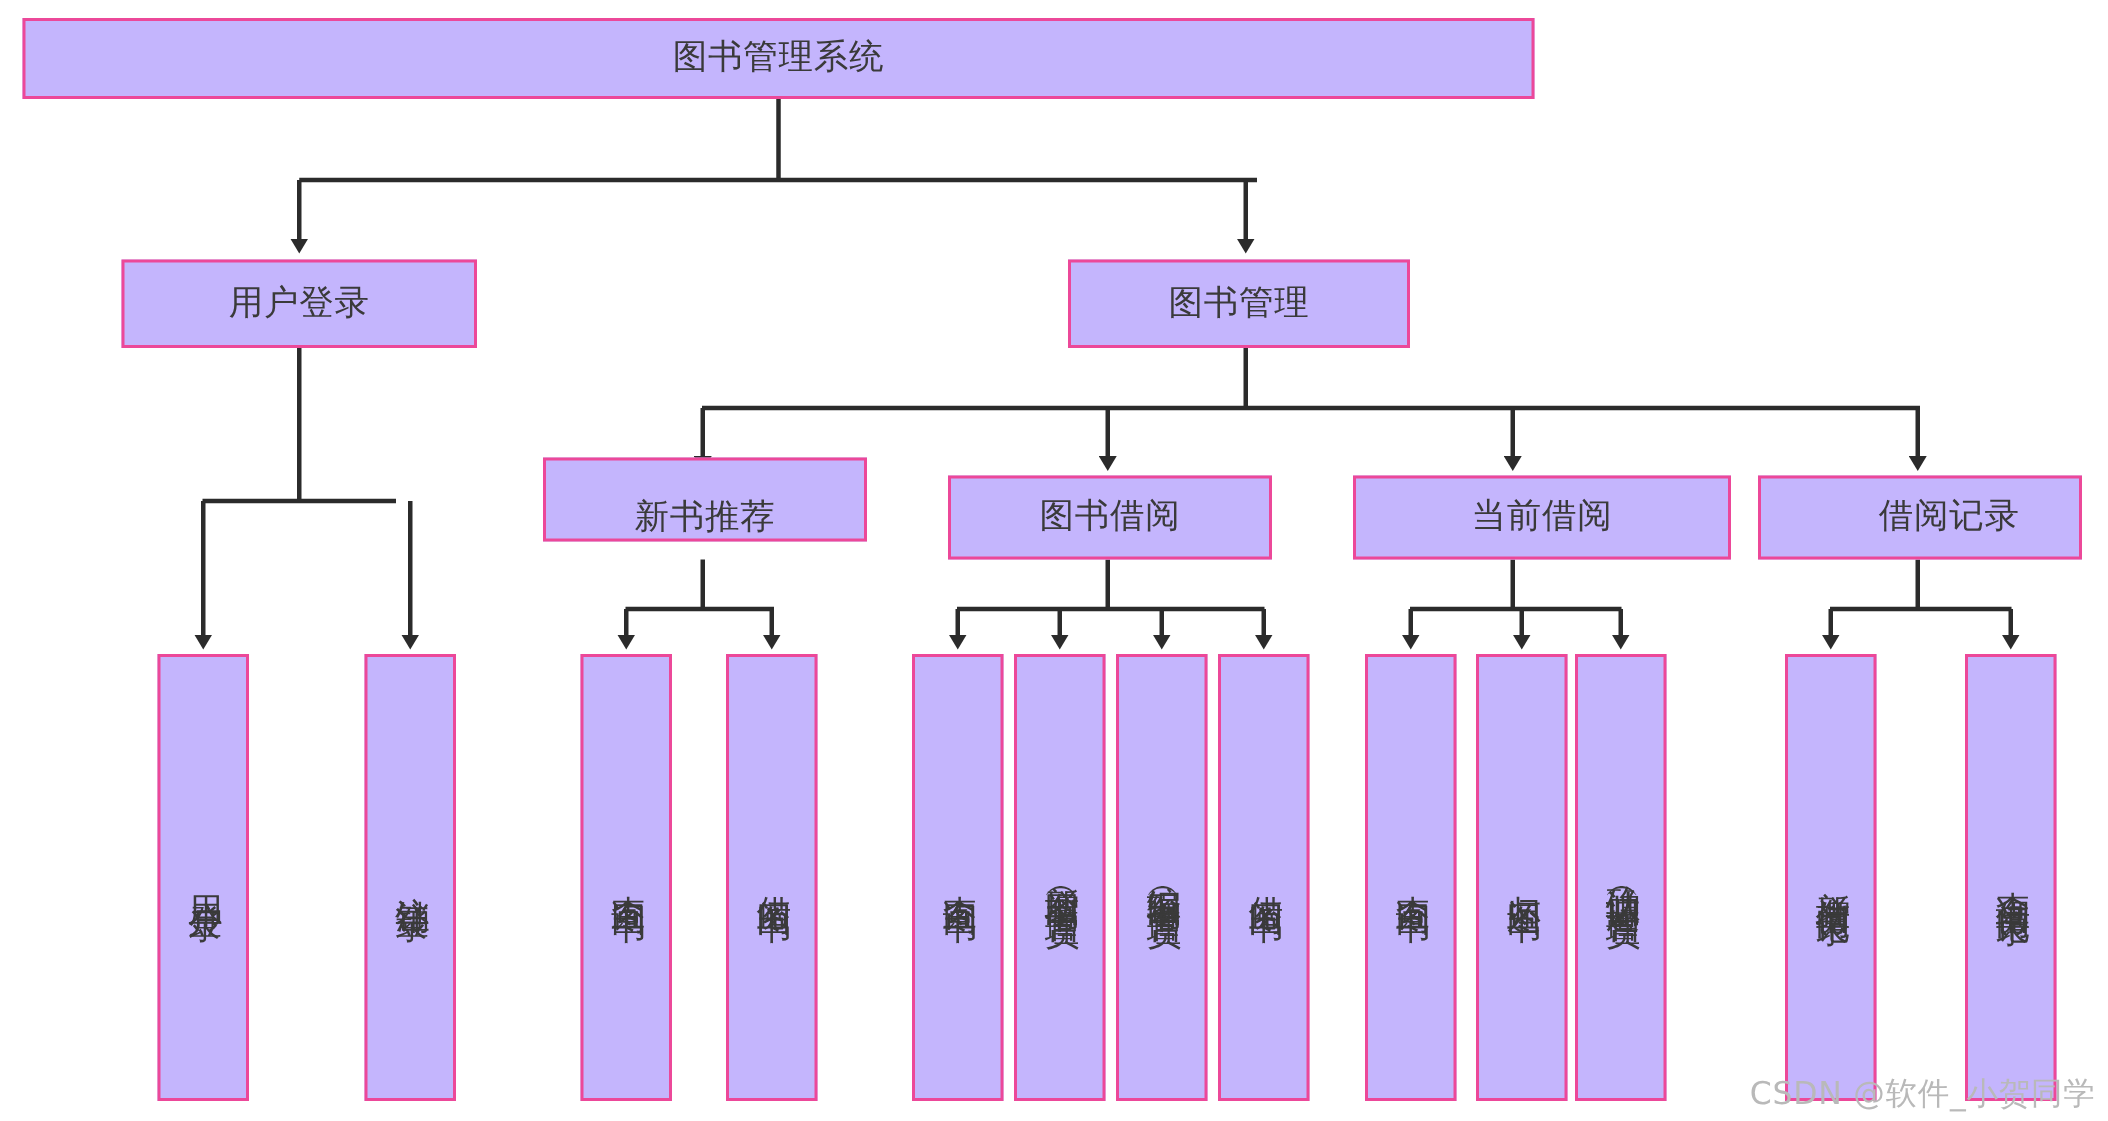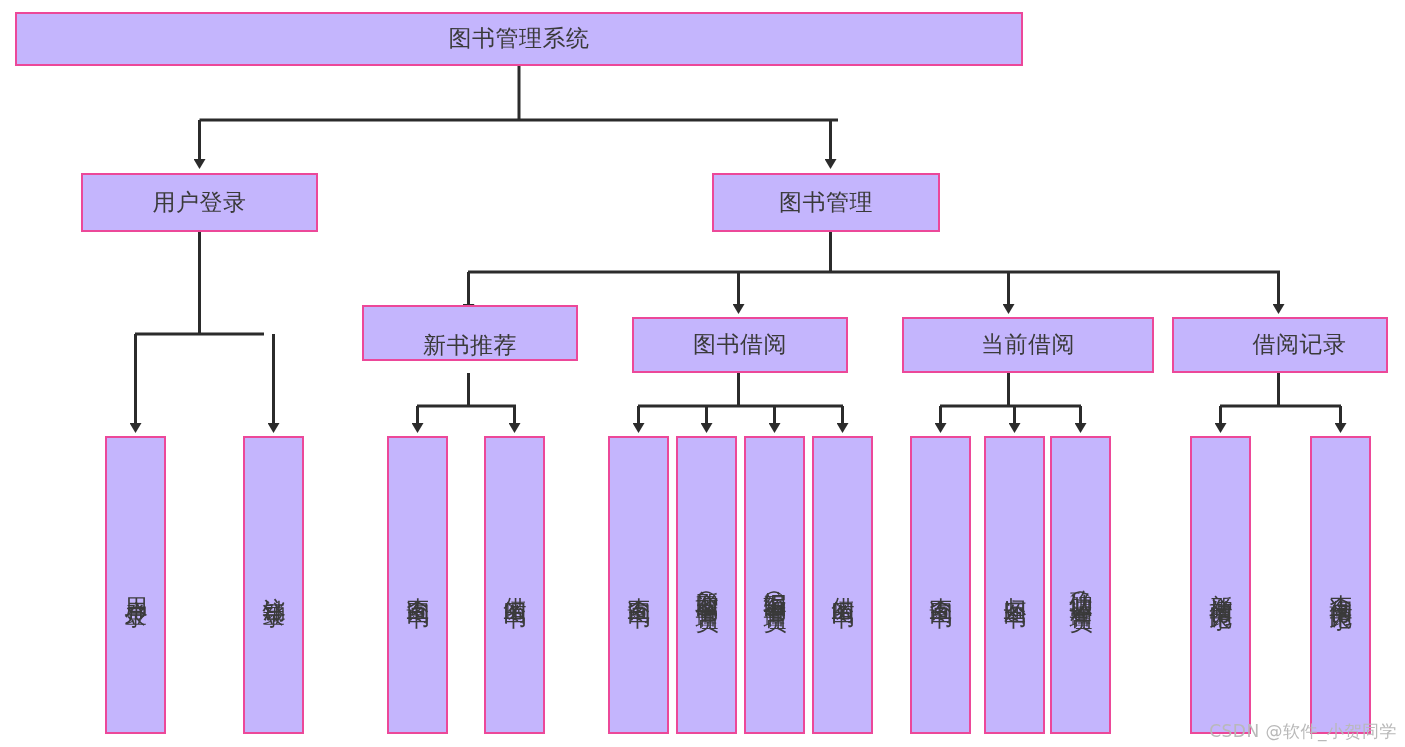--- a/index.html
+++ b/index.html
@@ -58,21 +58,21 @@
     font-size: 23px;
     line-height: 1.30;
     letter-spacing: 3px;
     white-space: nowrap;
     max-height: 268px;
   }
   #watermark {
     position: absolute;
     right: 8px;
     bottom: 4px;
-    font-size: 17px;
+    font-size: 21px;
     color: #b9b9b9;
     letter-spacing: 0.5px;
     z-index: 3;
     white-space: nowrap;
   }
 </style>
 </head>
 <body>
 
 <div id="diagram-root">

